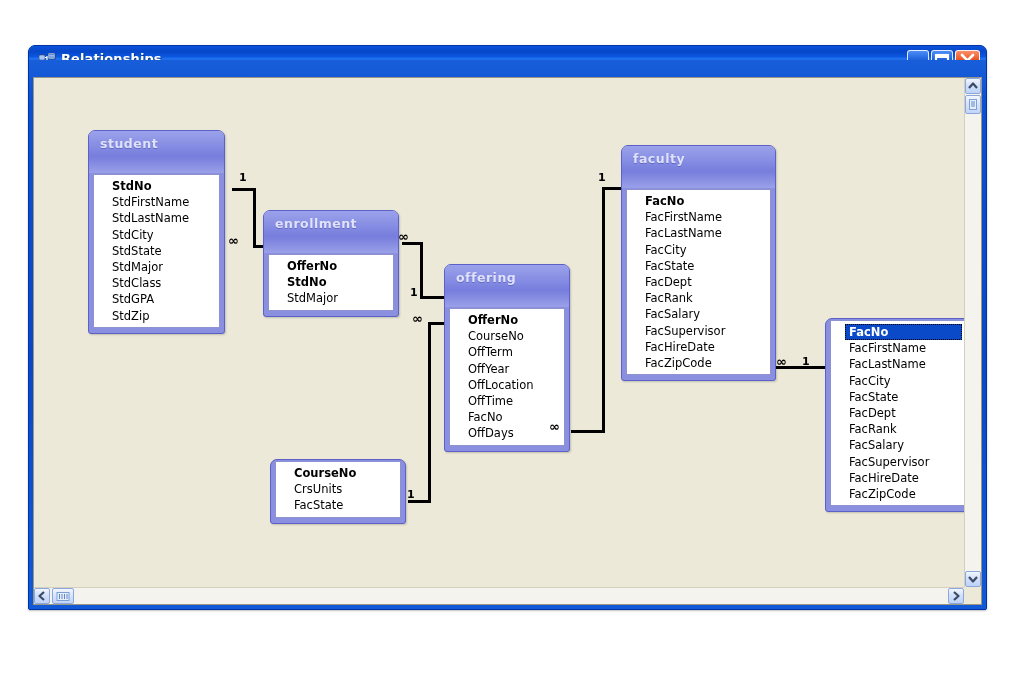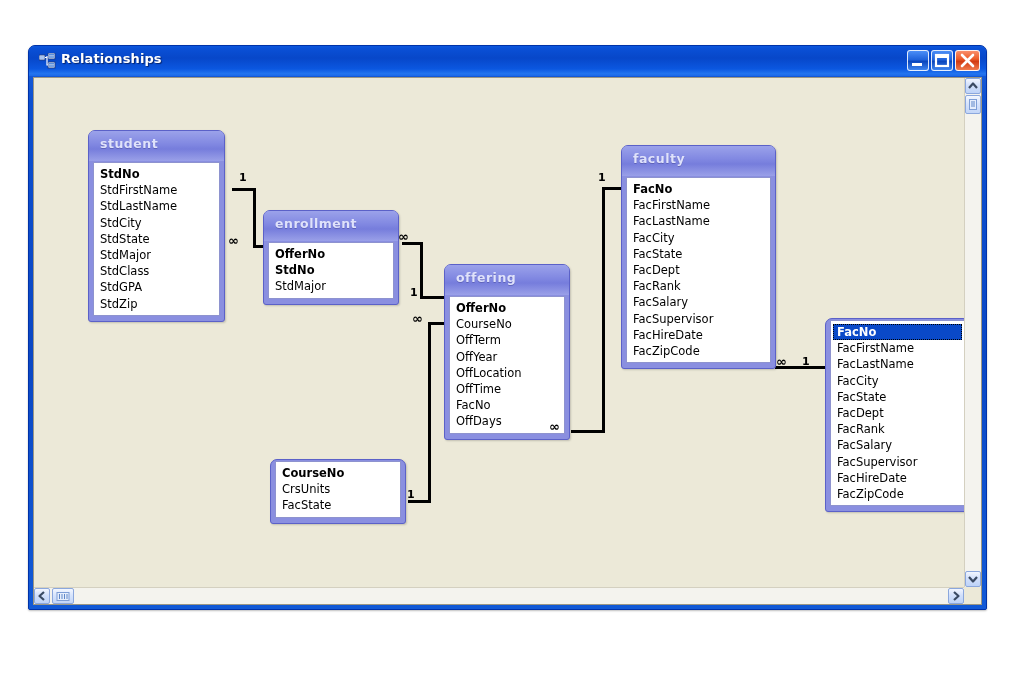--- a/index.html
+++ b/index.html
@@ -24,21 +24,21 @@
   #window-frame-grad {
     position:absolute; inset:0;
     border-radius: 6px 6px 1px 1px;
     background: linear-gradient(to bottom, #1c63dd 0%, #0c4fd0 10%, #0a47c4 55%, #1159d6 100%);
     pointer-events:none;
   }
 
   
   #titlebar {
     position: absolute;
-    left: 0; top: 0; right: 0; height: 30px;
+    left: 0; top: 0; right: 0; height: 14px;
     border-radius: 6px 6px 0 0;
     background: linear-gradient(to bottom,
         #0c57dd 0%, #0a50d6 8%, #0747c9 40%,
         #0b57e0 76%, #2274ef 92%, #1c69e8 100%);
     overflow: hidden;
   }
   #title-icon {
     position: absolute; left: 10px; top: 7px;
     width: 17px; height: 16px;
   }
@@ -84,39 +84,39 @@
   .tbl {
     position: absolute;
     background: #8a8fe0;
     border: 1px solid #5b61c8;
     border-radius: 7px 7px 3px 3px;
     box-sizing: border-box;
     box-shadow: 1px 1px 2px rgba(0,0,0,0.18);
     z-index: 5;
   }
   .tbl-hdr {
-    height: 30px;
+    height: 42px;
     border-radius: 5px 5px 0 0;
     background: linear-gradient(to bottom, #9ba2ea 0%, #8289e2 42%, #767ddc 60%, #9aa0e8 100%);
     color: #dfe2fb;
     font-size: 12.5px;
     font-weight: bold;
     line-height: 26px;
     padding-left: 11px;
     letter-spacing: 0.5px;
     box-sizing: border-box;
     text-shadow: 0 1px 0 rgba(50,50,120,0.35);
     overflow: hidden;
     white-space: nowrap;
   }
   .tbl-body {
     margin: 1px 4px 5px 4px;
     background: #ffffff;
     border: 1px solid #8e93cf;
-    padding: 3px 0 3px 0;
+    padding: 3px 0 3px 12px;
     box-sizing: border-box;
   }
   .fld {
     font-size: 11.5px;
     color: #000000;
     line-height: 16.2px;
     height: 16.2px;
     padding-left: 6px;
     white-space: nowrap;
     font-family: "DejaVu Sans", "Liberation Sans", sans-serif;

